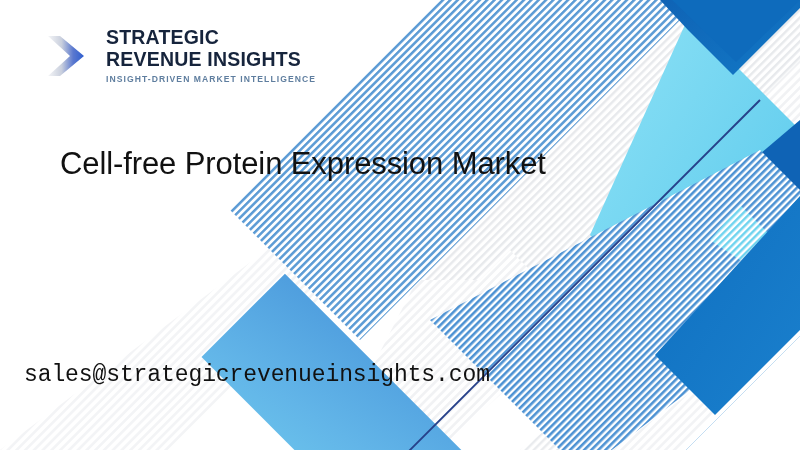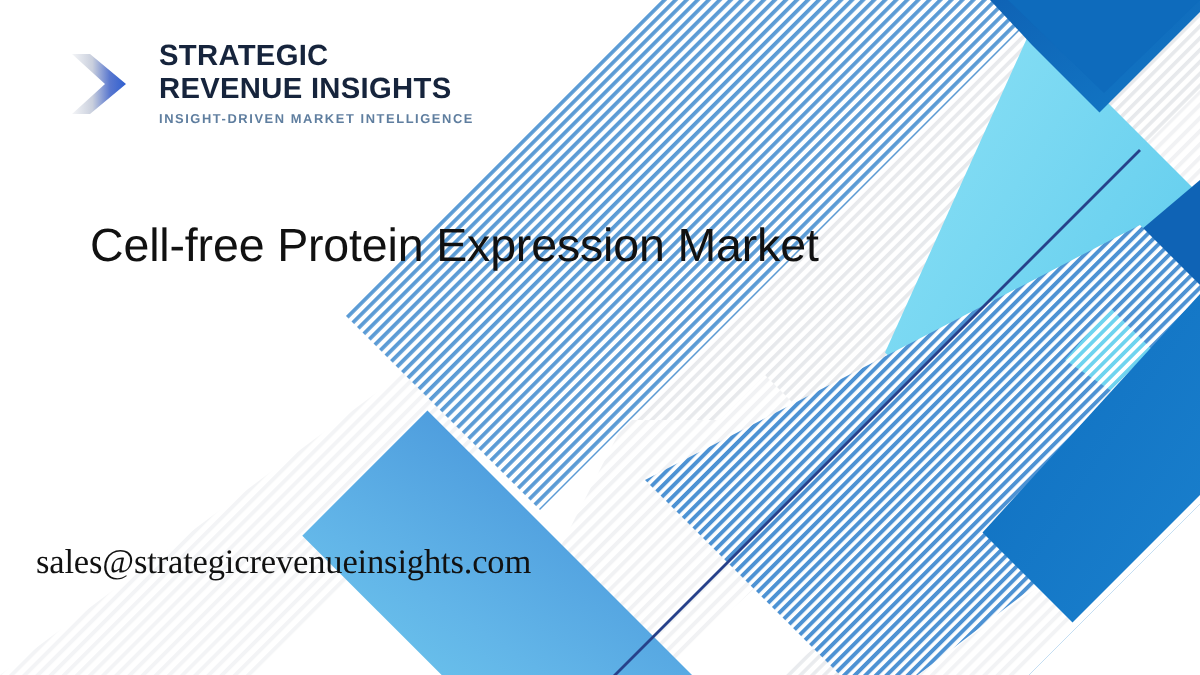--- a/index.html
+++ b/index.html
@@ -67,21 +67,21 @@
     color: #111111;
     white-space: nowrap;
     letter-spacing: -0.1px;
   }
 
   
   #email {
     position: absolute;
     left: 24px;
     top: 362px;
-    font-family: Liberation Serif, serif;
+    font-family: Liberation Mono, monospace;
     font-size: 23px;
     font-weight: normal;
     color: #111111;
     white-space: nowrap;
     letter-spacing: -0.1px;
   }
 </style>
 </head>
 <body>
 

